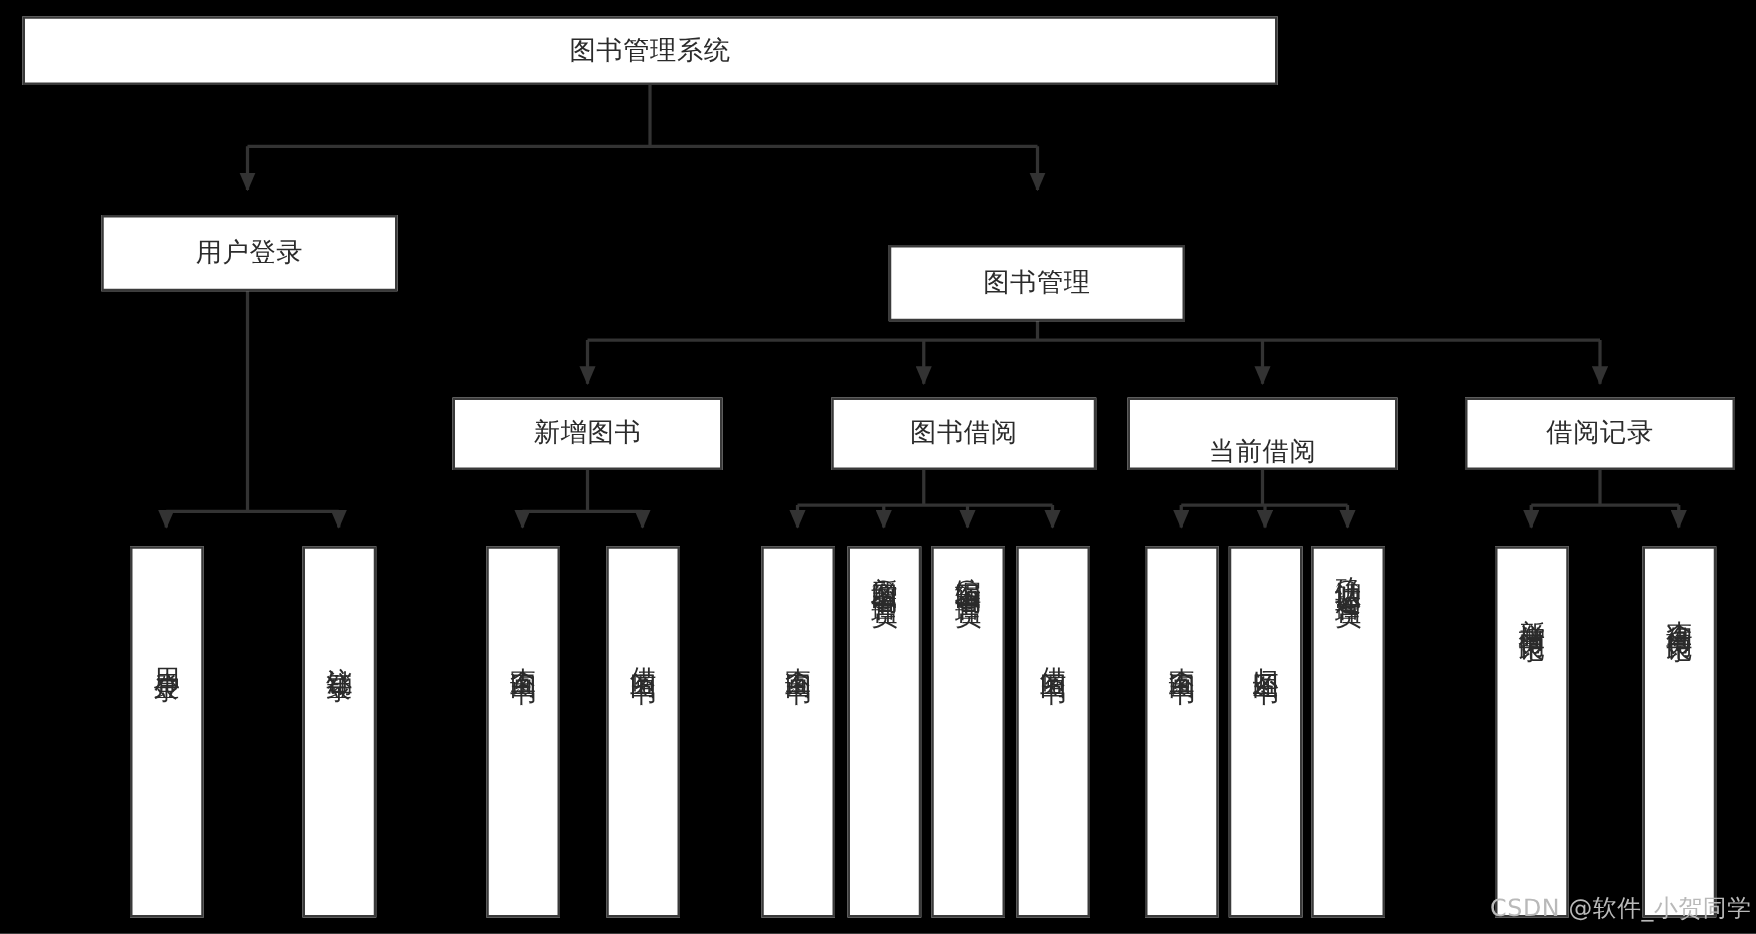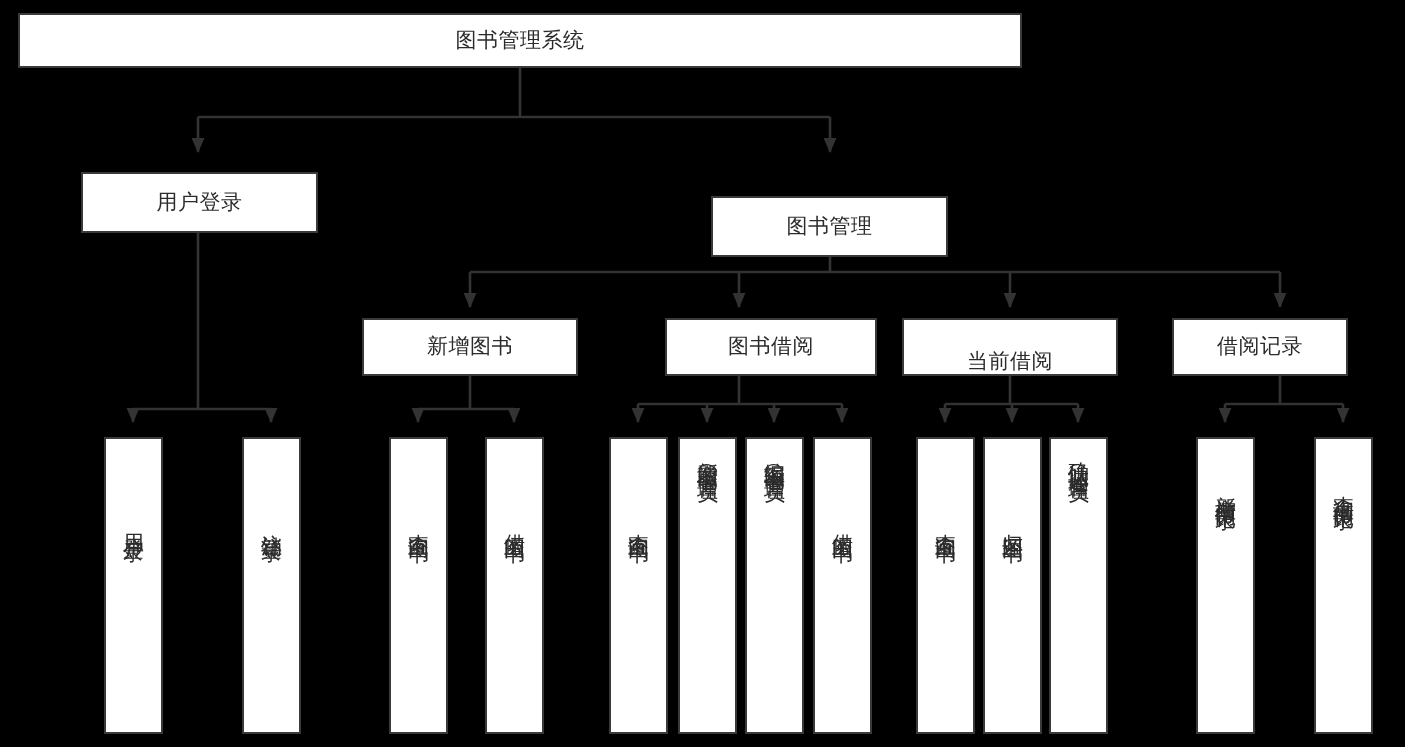--- a/index.html
+++ b/index.html
@@ -157,21 +157,21 @@
   </div>
 
   <div class="node-box horizontal" style="left:633px; top:318px; width:212px; height:58px;margin-left:32px;">
     <span>图书借阅</span>
   </div>
 
   <div class="node-box horizontal" style="left:902px; top:318px; width:216px; height:58px;align-items:flex-end;">
     <span>当前借阅</span>
   </div>
 
-  <div class="node-box horizontal" style="left:1172px; top:318px; width:176px; height:58px;">
+  <div class="node-box horizontal" style="left:1172px; top:318px; width:216px; height:58px;">
     <span>借阅记录</span>
   </div>
 
   <div class="node-box vertical" style="left:104px; top:437px; width:59px; height:297px; padding-top:78px;">
     <span class="vlabel">用户登录</span>
   </div>
 
   <div class="node-box vertical" style="left:242px; top:437px; width:59px; height:297px; padding-top:78px;">
     <span class="vlabel">注销登录</span>
   </div>
@@ -213,14 +213,15 @@
   </div>
 
   <div class="node-box vertical" style="left:1196px; top:437px; width:59px; height:297px; padding-top:40px;">
     <span class="vlabel">新增借阅记录</span>
   </div>
 
   <div class="node-box vertical" style="left:1314px; top:437px; width:59px; height:297px; padding-top:40px;">
     <span class="vlabel">查询借阅记录</span>
   </div>
 
+  <div class="watermark" style="left:1192px; top:714px;">CSDN @软件_小贺同学</div>
 
 </div>
 
 </body></html>

